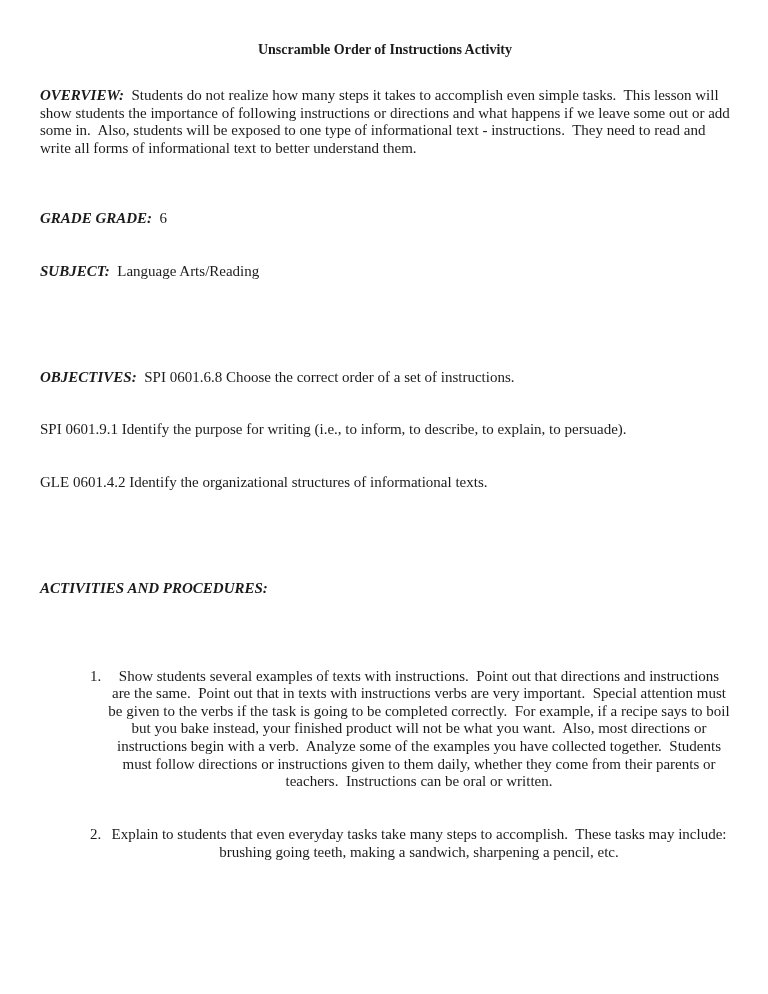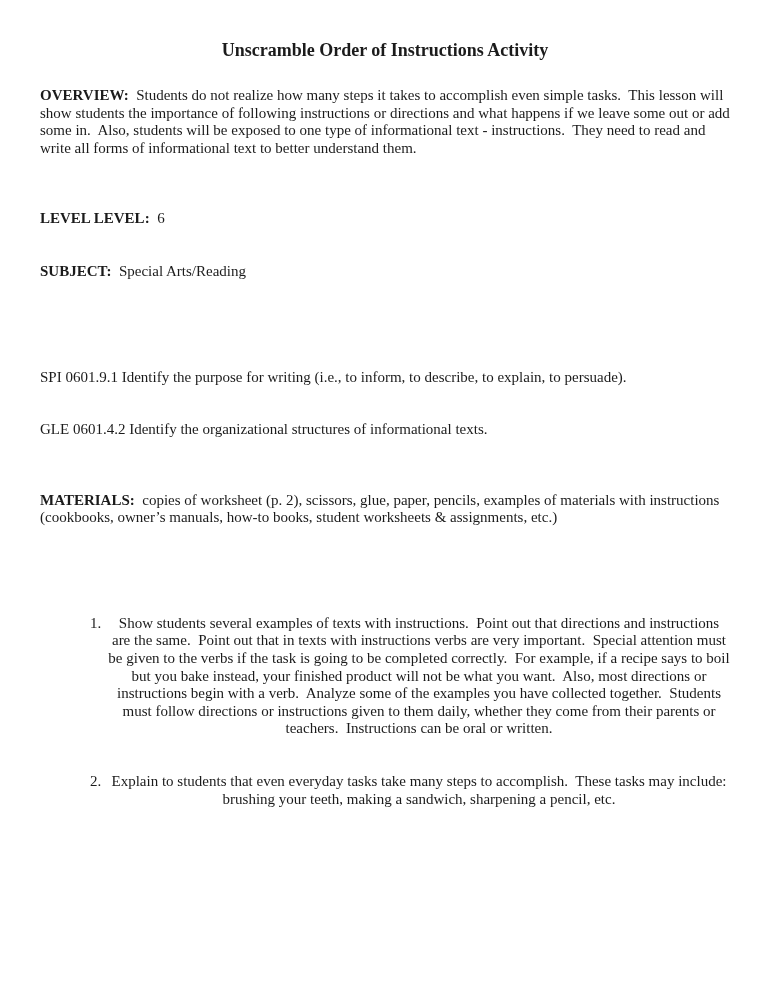--- a/index.html
+++ b/index.html
@@ -8,57 +8,58 @@
     padding:40px 38px 0 40px;
     background:#ffffff;
     font-family:"Liberation Serif", serif;
     font-size:15px; line-height:17.6px;
     color:#1b1b1b;
     overflow:hidden;
   }
   .doc-title {
     margin:0 0 27px 0;
     text-align:center;
-    font-size:18px; font-weight:bold;
+    font-size:14px; font-weight:bold;
     line-height:20px;
   }
   .para { margin:0 0 17.6px 0; }
   .para, .para div, .list li { white-space:pre-wrap; }
-  .label { font-weight:bold; }
+  .label { font-weight:bold;font-style:italic; }
   .list {
     margin:0; padding:0 0 0 65px;
     list-style-type:decimal;
   }
   .list li { padding-left:3px;text-align:center; }
 </style>
 </head>
 <body>
 
 <div class="page">
 
   <h1 class="doc-title">Unscramble Order of Instructions Activity</h1>
 
   <p class="para"><span class="label">OVERVIEW:</span><span>  Students do not realize how many steps it takes to accomplish even simple tasks.  This lesson will show students the importance of following instructions or directions and what happens if we leave some out or add some in.  Also, students will be exposed to one type of informational text - instructions.  They need to read and write all forms of informational text to better understand them.</span></p>
 
   <div class="para">
-    <div><span class="label">LEVEL LEVEL:</span><span>  6</span></div>
-    <div><span class="label">SUBJECT:</span><span>  Special Arts/Reading</span></div>
+    <div><span class="label">GRADE GRADE:</span><span>  6</span></div>
+    <div><span class="label">SUBJECT:</span><span>  Language Arts/Reading</span></div>
   </div>
 
   <div class="para">
+    <div><span class="label">OBJECTIVES:</span><span>  SPI 0601.6.8 Choose the correct order of a set of instructions.</span></div>
     <div>SPI 0601.9.1 Identify the purpose for writing (i.e., to inform, to describe, to explain, to persuade).</div>
     <div>GLE 0601.4.2 Identify the organizational structures of informational texts.</div>
   </div>
 
-  <p class="para"><span class="label">MATERIALS:</span><span>  copies of worksheet (p. 2), scissors, glue, paper, pencils, examples of materials with instructions (cookbooks, owner’s manuals, how-to books, student worksheets &amp; assignments, etc.)</span></p>
 
   <div class="para">
+    <div class="label">ACTIVITIES AND PROCEDURES:</div>
     <ol class="list">
       <li>Show students several examples of texts with instructions.  Point out that directions and instructions are the same.  Point out that in texts with instructions verbs are very important.  Special attention must be given to the verbs if the task is going to be completed correctly.  For example, if a recipe says to boil but you bake instead, your finished product will not be what you want.  Also, most directions or instructions begin with a verb.  Analyze some of the examples you have collected together.  Students must follow directions or instructions given to them daily, whether they come from their parents or teachers.  Instructions can be oral or written.</li>
-      <li>Explain to students that even everyday tasks take many steps to accomplish.  These tasks may include: brushing your teeth, making a sandwich, sharpening a pencil, etc.</li>
+      <li>Explain to students that even everyday tasks take many steps to accomplish.  These tasks may include: brushing going teeth, making a sandwich, sharpening a pencil, etc.</li>
       
       
       
       
       
       
       
     </ol>
   </div>
 

